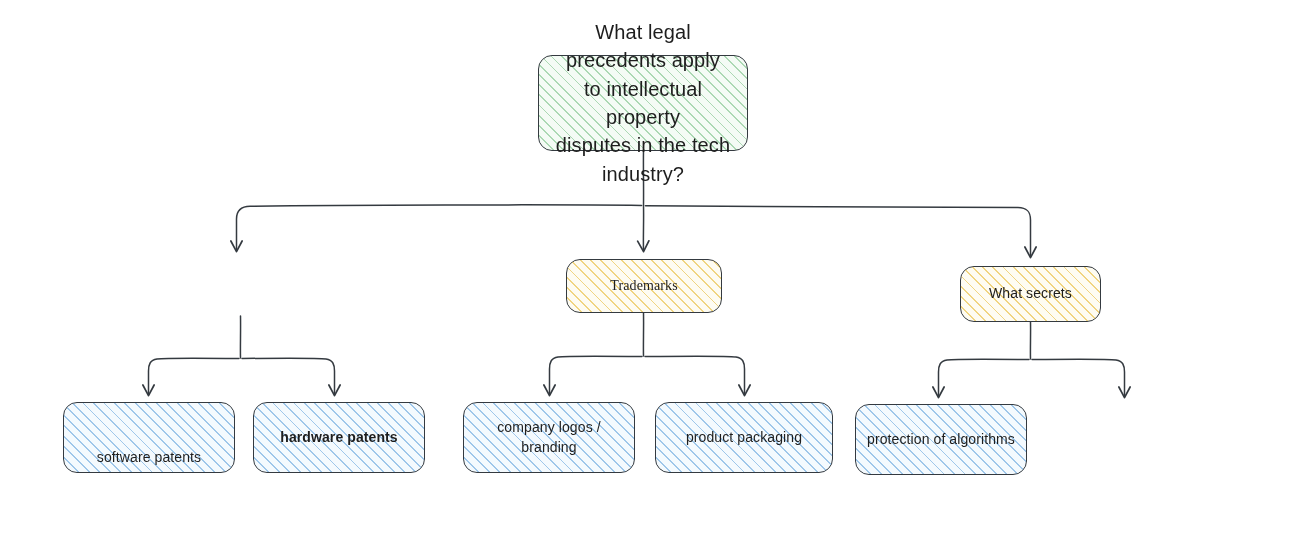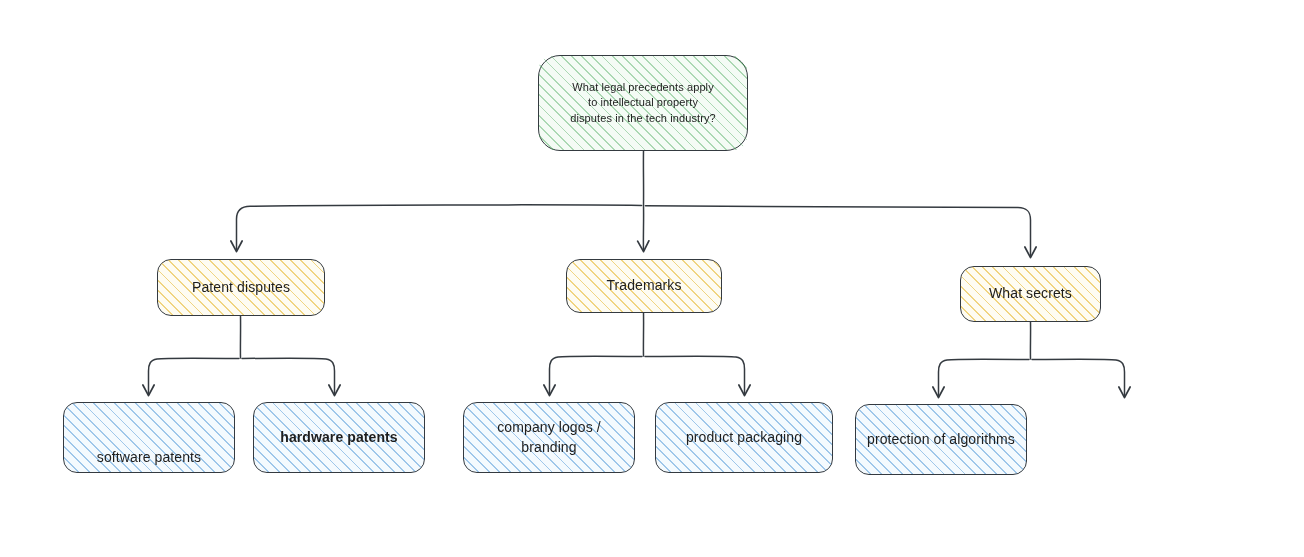--- a/index.html
+++ b/index.html
@@ -78,21 +78,21 @@
   .fill-blue::before {
     background-image:
       repeating-linear-gradient(45deg,
         rgba(60,140,210,0.00) 0px,
         rgba(60,140,210,0.00) 2.4px,
         rgba(74,148,214,0.50) 2.4px,
         rgba(74,148,214,0.50) 3.7px,
         rgba(60,140,210,0.00) 3.7px,
         rgba(60,140,210,0.00) 7.4px);
   }
-  .root-node { font-size: 11px; border-radius: 22px; }
+  .root-node { font-size: 20px; }
   .mid-node  { font-size: 14px; }
   .leaf-node { font-size: 14px; }
 </style>
 </head>
 <body>
 
 <div id="canvas">
 
   <svg id="edges" viewBox="0 0 1304 557" xmlns="http://www.w3.org/2000/svg">
     <defs>
@@ -166,25 +166,22 @@
       </g>
     </g>
   </svg>
 
   <div class="node root-node fill-green" style="left:538px; top:55px; width:210px; height:96px;">
     <span class="label">What legal precedents apply
 to intellectual property
 disputes in the tech industry?</span>
   </div>
 
-  <div class="node mid-node fill-yellow" style="left:157px; top:259px; width:168px; height:57px;">
-    <span class="label">Patent disputes</span>
-  </div>
-
-  <div class="node mid-node fill-yellow" style="left:566px; top:259px; width:156px; height:54px;">
+
+  <div class="node mid-node fill-yellow" style="left:566px; top:259px; width:156px; height:54px;font-family:Liberation Serif, serif;">
     <span class="label">Trademarks</span>
   </div>
 
   <div class="node mid-node fill-yellow" style="left:960px; top:266px; width:141px; height:56px;">
     <span class="label">What secrets</span>
   </div>
 
   <div class="node leaf-node fill-blue" style="left:63px; top:402px; width:172px; height:71px;align-items:flex-end;">
     <span class="label">software patents</span>
   </div>

